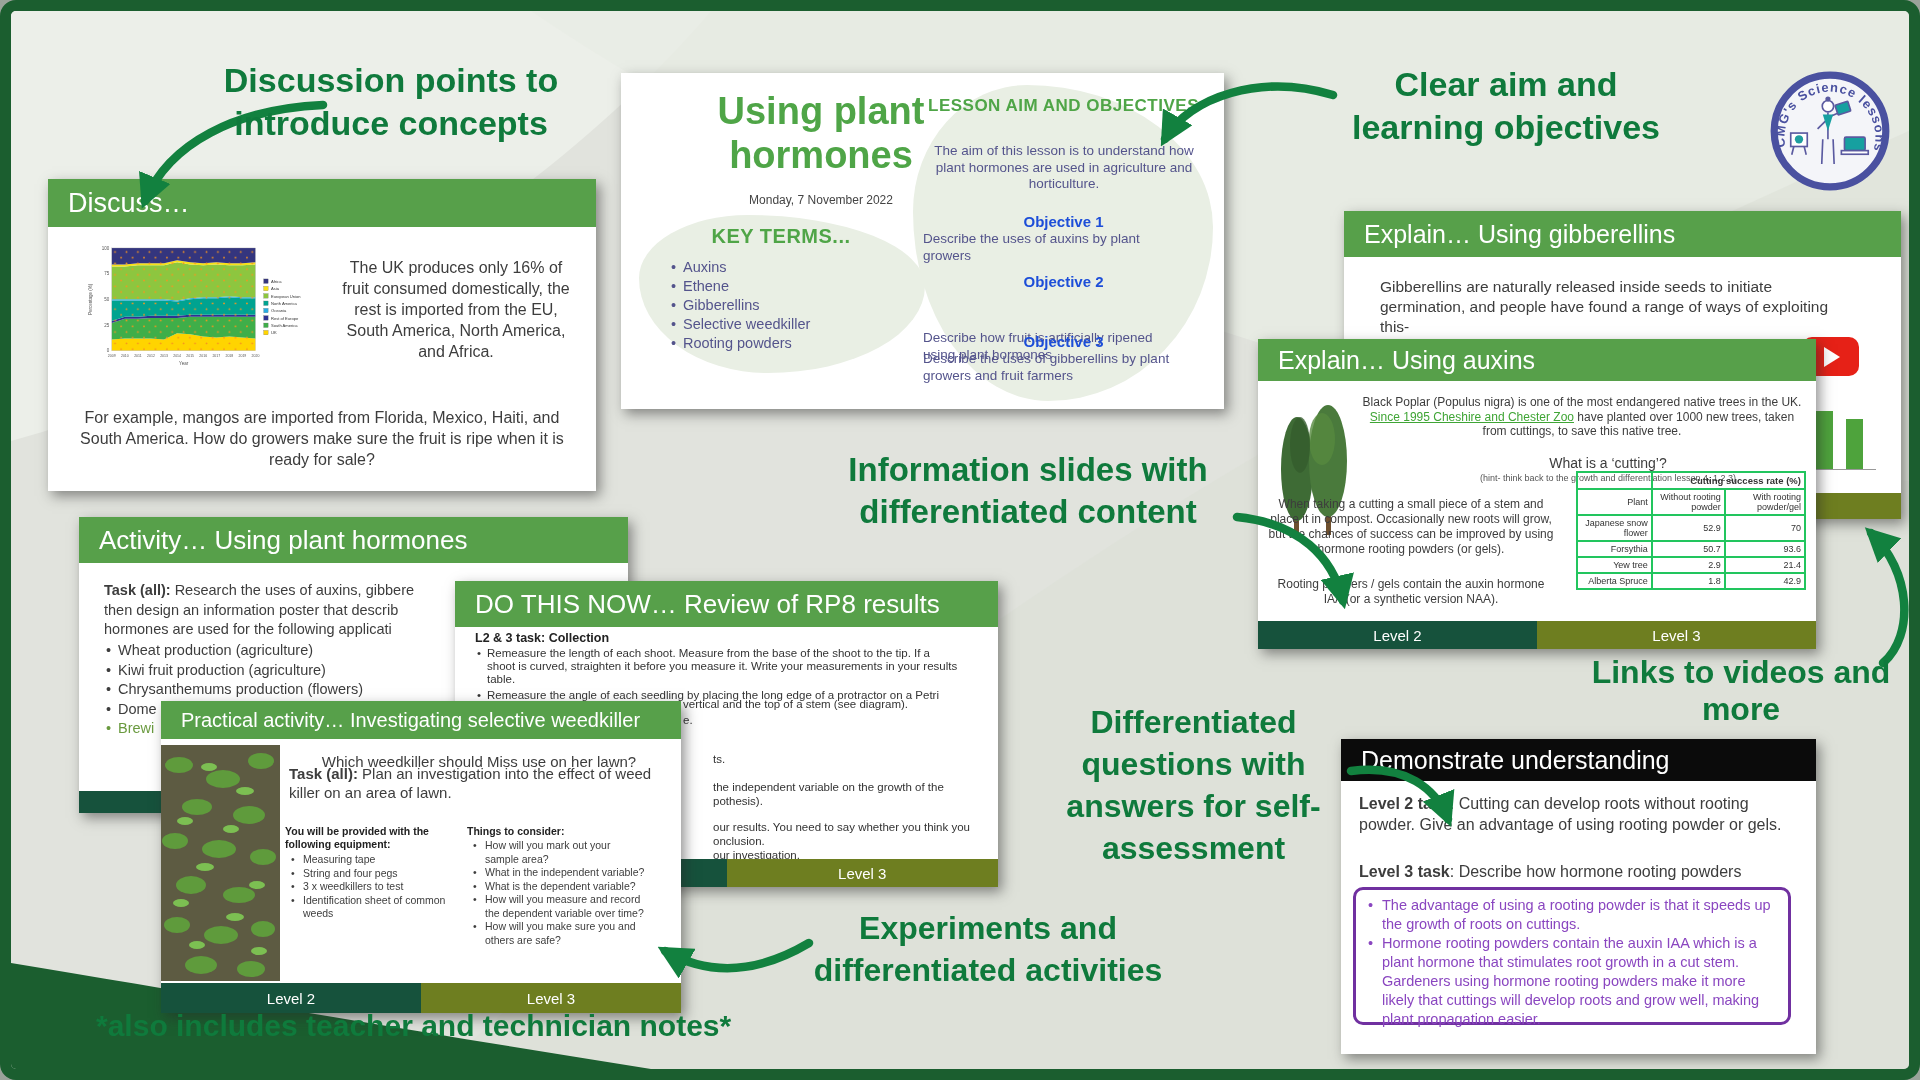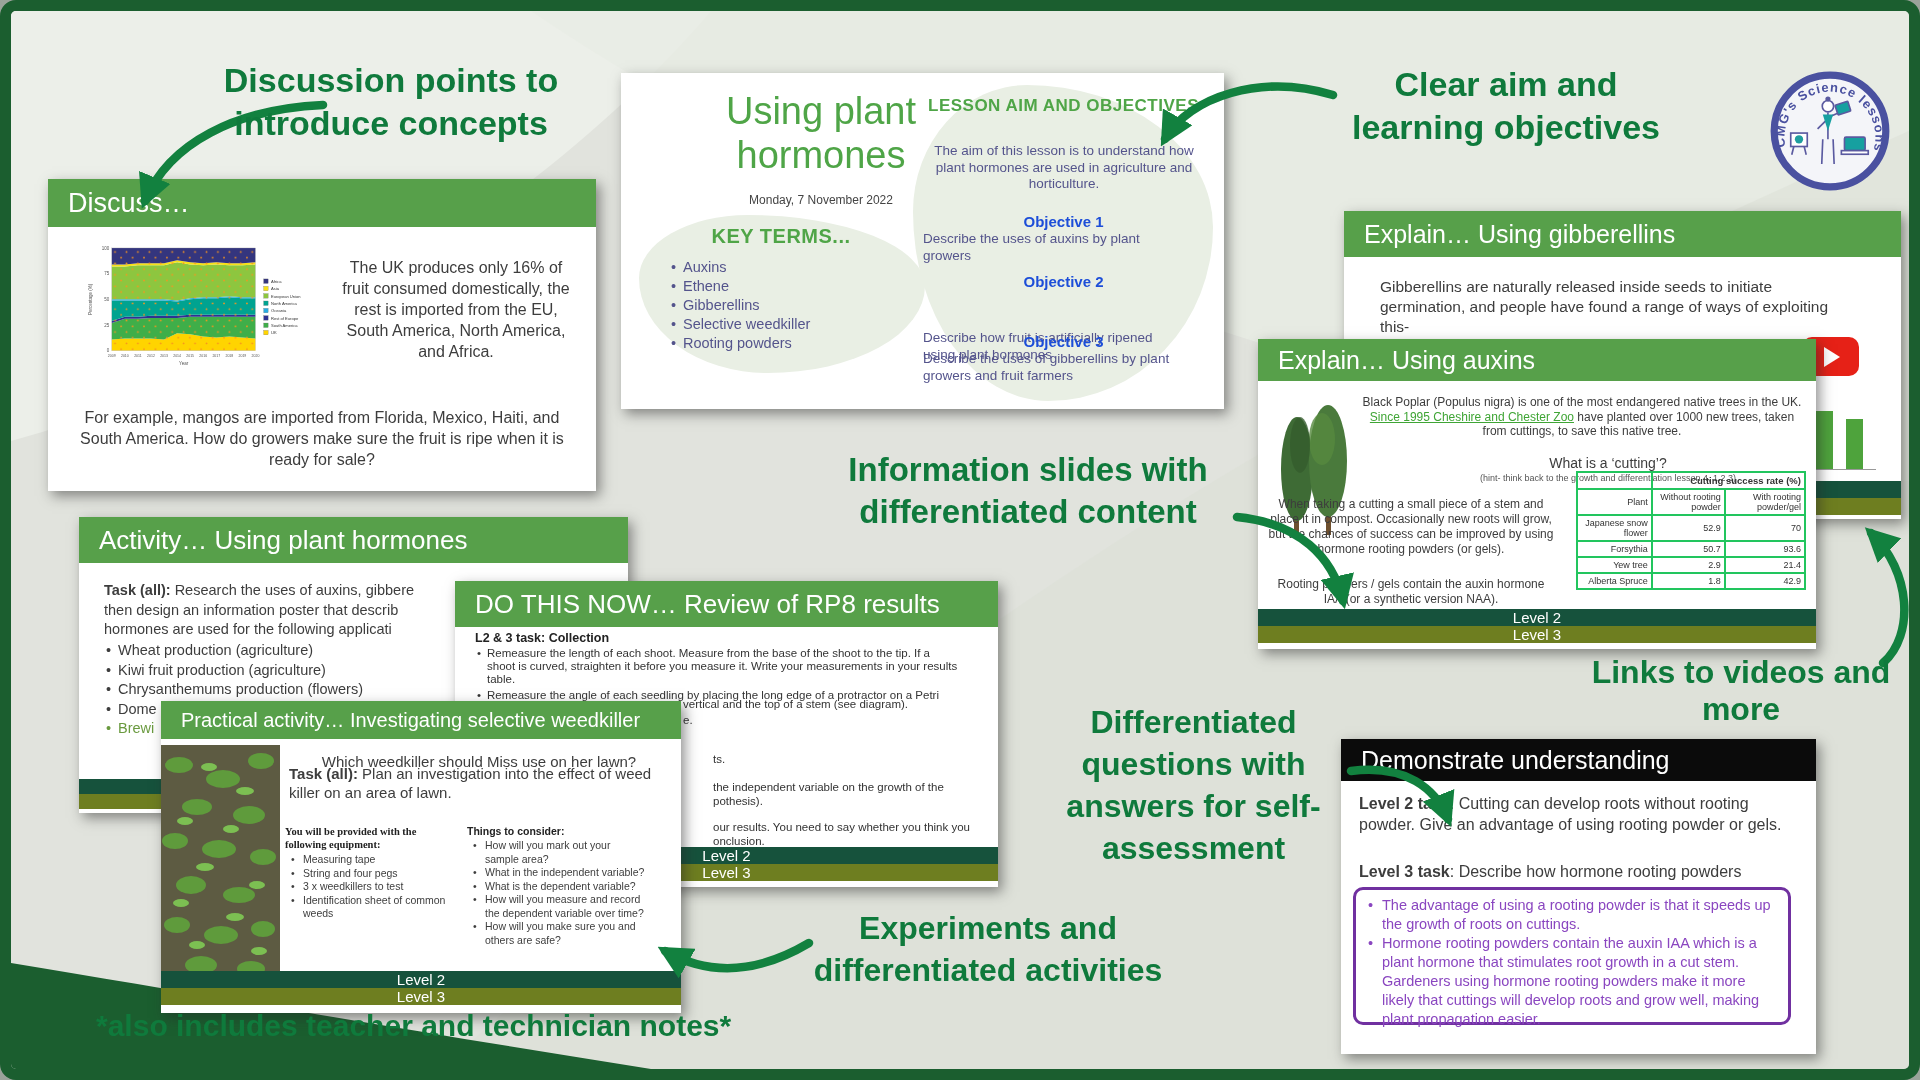--- a/index.html
+++ b/index.html
@@ -5,42 +5,42 @@
   html,body{margin:0;padding:0;background:#9aa39a;}
   .stage{position:relative;width:1920px;height:1080px;background:#e1e3dd;
          border:11px solid #1b5e2f;border-radius:16px;box-sizing:border-box;overflow:hidden;
          font-family:"Liberation Sans",sans-serif;}
   .bg-svg{position:absolute;left:0;top:0;width:1898px;height:1058px;z-index:0;}
 
   
   .card{position:absolute;background:#fff;box-shadow:4px 5px 12px rgba(40,40,40,.5);}
   .card .hdr{position:absolute;left:0;right:0;top:0;background:#57a04a;color:#fff;
              display:flex;align-items:center;padding-left:20px;box-sizing:border-box;}
-  .footer{position:absolute;left:0;right:0;bottom:12px;display:flex;z-index:3;flex-direction:column;}
+  .footer{position:absolute;left:0;right:0;bottom:0;display:flex;z-index:3;}
   .footer span{flex:1;display:flex;align-items:center;justify-content:center;
                color:#fff;font-size:15px;}
   .footer .l2{background:#16523c;}
   .footer .l3{background:#6e7e20;}
   ul.b{list-style:none;margin:0;padding:0;}
   ul.b li{position:relative;padding-left:14px;}
   ul.b li::before{content:"•";position:absolute;left:2px;}
 
   
   #s-discuss{left:37px;top:168px;width:548px;height:312px;z-index:5;}
   #s-discuss .hdr{height:48px;font-size:27px;}
   #s-discuss .chart{position:absolute;left:36px;top:64px;width:245px;}
   #s-discuss .side{position:absolute;left:288px;top:78px;width:240px;font-size:16px;
                    line-height:21px;text-align:center;color:#3d3d3d;}
   #s-discuss .bot{position:absolute;left:26px;top:228px;width:496px;font-size:16px;
                   line-height:21px;text-align:center;color:#3d3d3d;}
 
   
   #s-title{left:610px;top:62px;width:603px;height:336px;z-index:5;}
   #s-title .big{position:absolute;left:30px;top:16px;width:340px;text-align:center;
-                font-size:38px;line-height:44px;font-weight:normal;color:#4fa547;}
+                font-size:38px;line-height:44px;font-weight:bold;color:#4fa547;}
   #s-title .date{position:absolute;left:30px;top:120px;width:340px;text-align:center;
                  font-size:12px;color:#444;}
   #s-title .blob{position:absolute;background:#e9efe4;border-radius:38% 62% 55% 45%/40% 45% 55% 60%;}
   #s-title .kblob{left:18px;top:142px;width:286px;height:158px;}
   #s-title .kt-h{position:absolute;left:30px;top:152px;width:260px;text-align:center;
                  font-size:20px;font-weight:bold;color:#4fa547;letter-spacing:.5px;}
   #s-title .kt-l{position:absolute;left:48px;top:185px;font-size:14.5px;line-height:19px;color:#54548c;}
   #s-title .ablob{left:292px;top:12px;width:300px;height:316px;}
   #s-title .aim-h{position:absolute;left:300px;top:22px;width:285px;text-align:center;
                   font-size:17px;line-height:21px;font-weight:bold;color:#4fa547;letter-spacing:.5px;}
@@ -117,21 +117,21 @@
 
   
   #s-prac{left:150px;top:690px;width:520px;height:312px;z-index:8;}
   #s-prac .hdr{height:38px;font-size:20px;}
   #s-prac .photo{position:absolute;left:0;top:44px;width:119px;height:236px;}
   #s-prac .q{position:absolute;left:128px;top:52px;width:380px;text-align:center;
              font-size:15px;color:#3d3d3d;}
   #s-prac .task{position:absolute;left:128px;top:63px;width:372px;font-size:15px;
                 line-height:19px;color:#3d3d3d;}
   #s-prac .colh{position:absolute;font-size:10.5px;font-weight:bold;color:#222;line-height:13px;}
-  #s-prac .c1h{left:124px;top:124px;width:160px;font-family:Liberation Serif, serif;}
+  #s-prac .c1h{left:124px;top:124px;width:160px;}
   #s-prac .c2h{left:306px;top:124px;width:170px;}
   #s-prac ul{position:absolute;font-size:10.5px;line-height:13.5px;color:#3d3d3d;}
   #s-prac .c1l{left:128px;top:152px;width:176px;}
   #s-prac .c2l{left:310px;top:138px;width:176px;}
   #s-prac .footer{height:30px;}
 
   
   #s-dem{left:1330px;top:728px;width:475px;height:315px;z-index:6;}
   #s-dem .hdr{background:#0b0b0b;height:42px;font-size:25px;}
   #s-dem .p{position:absolute;left:18px;width:442px;font-size:16px;line-height:21px;color:#3d3d3d;}

